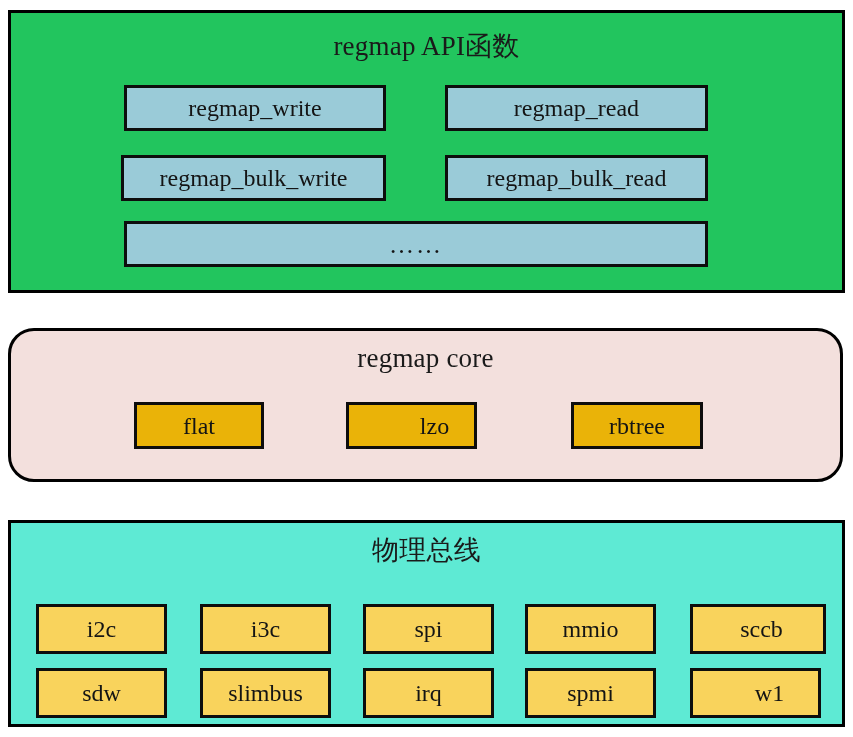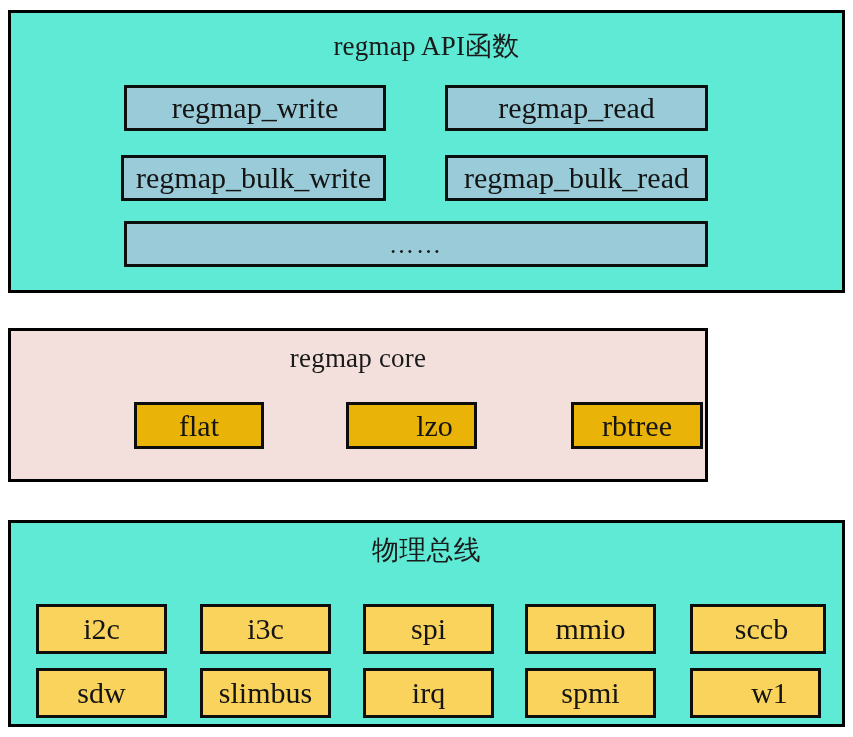--- a/index.html
+++ b/index.html
@@ -39,45 +39,46 @@
     white-space: nowrap;
   }
 
   .node {
     position: absolute;
     border: 3px solid #0d0d0d;
     box-sizing: border-box;
     display: flex;
     align-items: center;
     justify-content: center;
-    font-size: 30px;
+    font-size: 24px;
     line-height: 1;
     color: #141414;
     white-space: nowrap;
     text-align: center;
   }
 
   
   #layer-api {
     left: 8px;
     top: 10px;
     width: 837px;
     height: 283px;
-    background: #5eead4;
+    background: #22c55e;
   }
   #layer-api .layer-title { top: 20px; }
   #layer-api .node { background: #9acbd8; }
 
   
   #layer-core {
     left: 8px;
     top: 328px;
-    width: 700px;
+    width: 835px;
     height: 154px;
     background: #f3e0dd;
+    border-radius: 26px;
   }
   #layer-core .layer-title { top: 14px; }
   #layer-core .node { background: #eab308; }
 
   
   #layer-bus {
     left: 8px;
     top: 520px;
     width: 837px;
     height: 207px;

